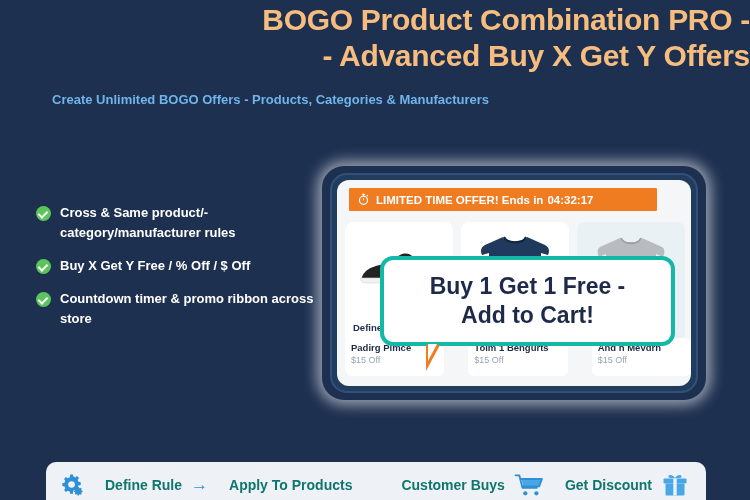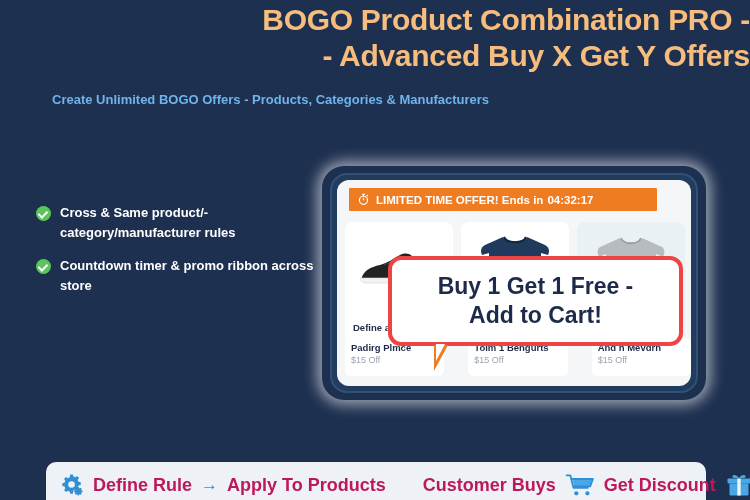--- a/index.html
+++ b/index.html
@@ -172,24 +172,24 @@
   }
   .meta-price {
     color: #9aa3b2;
     font-size: 9px;
     margin-top: 2px;
   }
 
   
   .callout {
     position: absolute;
-    left: 388px; top: 256px;
+    left: 380px; top: 256px;
     width: 295px; height: 90px;
     background: #ffffff;
-    border: 4px solid #ef4444;
+    border: 4px solid #14b8a6;
     border-radius: 13px;
     display: flex;
     flex-direction: column;
     align-items: center;
     justify-content: center;
     z-index: 5;
   }
   .callout-line {
     color: #1d2a4a;
     font-size: 23px;
@@ -220,24 +220,25 @@
     left: 46px; top: 462px;
     width: 660px; height: 46px;
     background: #eef1f5;
     border-radius: 10px 10px 0 0;
     display: flex;
     align-items: center;
     padding: 0 14px;
     gap: 9px;
   }
   .wf-label {
-    color: #be185d;
-    font-size: 18px;
+    color: #0f766e;
+    font-size: 14px;
     font-weight: bold;
     white-space: nowrap;
+    margin-left: 12px;
   }
   .wf-arrow {
     color: #2f8fd8;
     font-size: 17px;
     font-weight: bold;
   }
   .wf-icon { display: flex; align-items: center; flex: 0 0 auto; }
   .grid-icon {
     display: grid;
     grid-template-columns: repeat(3, 5px);
@@ -253,20 +254,24 @@
   <div class="line">BOGO Product Combination PRO -</div>
   <div class="line">- Advanced Buy X Get Y Offers</div>
 </div>
 
 <div class="subhead">Create Unlimited BOGO Offers - Products, Categories &amp; Manufacturers</div>
 
 <div class="features">
   <div class="feature">
     <span class="check"></span>
     <span class="feature-text">Cross &amp; Same product/-category/manufacturer rules</span>
+  </div>
+  <div class="feature">
+    <span class="check"></span>
+    <span class="feature-text">Buy X Get Y Free / % Off / $ Off</span>
   </div>
   <div class="feature">
     <span class="check"></span>
     <span class="feature-text">Countdown timer &amp; promo ribbon across store</span>
   </div>
 </div>
 
 <div class="device-glow"></div>
 <div class="device-bezel"></div>
 

